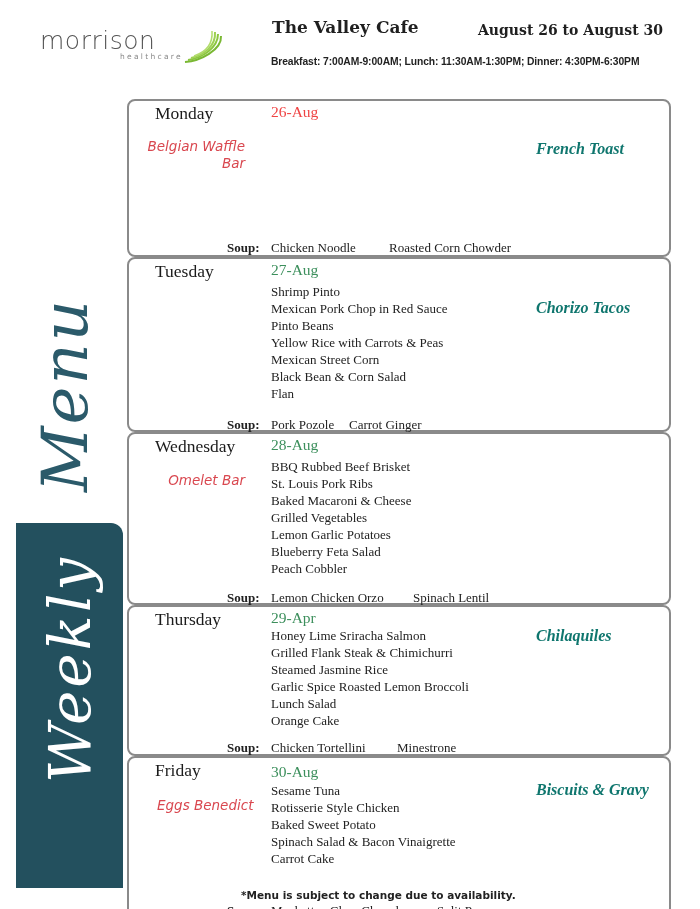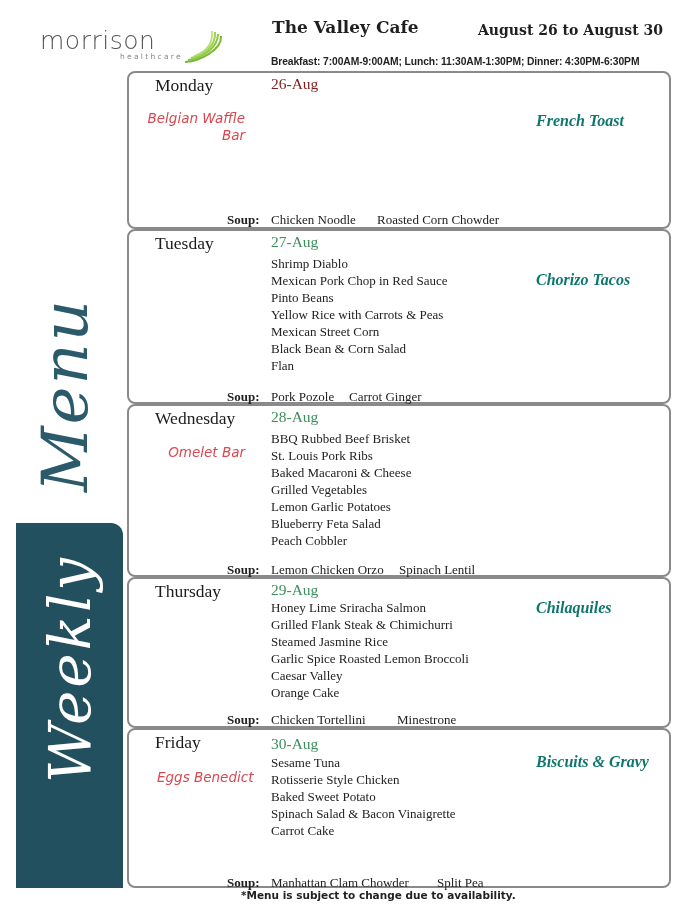--- a/index.html
+++ b/index.html
@@ -12,24 +12,24 @@
 
   .cafe-title { position:absolute; left:272px; top:17px; font-family:"DejaVu Serif", serif; font-weight:bold; font-size:17px; color:#1f1f1f; }
   .date-range { position:absolute; left:478px; top:22px; font-family:"DejaVu Serif", serif; font-weight:bold; font-size:14px; color:#1f1f1f; }
   .hours { position:absolute; left:271px; top:56px; font-family:"Liberation Sans", sans-serif; font-weight:bold; font-size:10.3px; color:#222; letter-spacing:-0.1px; }
 
   .side-menu { position:absolute; left:10px; top:290px; width:110px; height:210px; }
   .side-menu span { position:absolute; left:50%; top:50%; transform:translate(-50%,-50%) rotate(-90deg); font-family:"DejaVu Serif", serif; font-style:italic; font-size:64px; color:#2b5a6a; white-space:nowrap; letter-spacing:2px; }
   .side-weekly { position:absolute; left:16px; top:523px; width:107px; height:365px; background:#23505e; border-top-right-radius:12px; }
   .side-weekly span { position:absolute; left:50%; top:40%; transform:translate(-50%,-50%) rotate(-90deg); font-family:"DejaVu Serif", serif; font-style:italic; font-size:58px; color:#ffffff; white-space:nowrap; letter-spacing:3px; }
 
-  .day-box { position:absolute; left:127px; width:544px; border:2px solid #8a8a8a; border-radius:8px; box-sizing:border-box; background:#fff; }
+  .day-box { position:absolute; left:127px; width:544px; border:2px solid #8a8a8a; border-radius:8px; box-sizing:border-box; background:#fff;margin-top:28px; }
   .day-name { position:absolute; left:26px; top:2px; font-family:"Liberation Serif", serif; font-size:17.5px; color:#1b1b1b; }
   .day-date { position:absolute; left:142px; top:2px; font-family:"Liberation Serif", serif; font-size:15.5px; color:#3c8f5c; }
-  .day-date.light { color:#7f1d1d; }
+  .day-date.light { color:#ef4444; }
   .special { position:absolute; font-family:"DejaVu Sans", sans-serif; font-style:italic; font-size:13.5px; color:#d9474f; text-align:right; line-height:17px; }
   .items { position:absolute; left:142px; top:24px; margin:0; padding:0; list-style:none; }
   .items li { font-family:"Liberation Serif", serif; font-size:13px; color:#222; height:17px; line-height:17px; white-space:nowrap; }
   .soup-row { position:absolute; left:0; width:100%; font-family:"Liberation Serif", serif; font-size:13px; color:#222; }
   .soup-label { position:absolute; left:98px; font-weight:bold; font-size:13px; }
   .soup1 { position:absolute; left:142px; }
   .soup2 { position:absolute; }
   .breakfast { position:absolute; left:407px; font-family:"Liberation Serif", serif; font-style:italic; font-weight:bold; font-size:16px; color:#0f766e; }
 
   .disclaimer { position:absolute; left:241px; top:889px; font-family:"DejaVu Sans", sans-serif; font-weight:bold; font-size:10.5px; color:#222; }
@@ -62,29 +62,29 @@
   <div class="day-name">Monday</div>
   <div class="day-date light">26-Aug</div>
   <div class="special" style="right:424px;top:37px;">
     <div>Belgian Waffle</div>
     <div>Bar</div>
   </div>
   <div class="breakfast" style="top:39px;">French Toast</div>
   <div class="soup-row" style="top:139px;">
     <span class="soup-label">Soup:</span>
     <span class="soup1">Chicken Noodle</span>
-    <span class="soup2" style="left:248px;">Roasted Corn Chowder</span>
+    <span class="soup2" style="left:260px;">Roasted Corn Chowder</span>
   </div>
 </div>
 
 <div class="day-box" style="top:229px;height:175px;">
   <div class="day-name">Tuesday</div>
   <div class="day-date">27-Aug</div>
   <ul class="items">
-    <li>Shrimp Diablo</li>
+    <li>Shrimp Pinto</li>
     <li>Mexican Pork Chop in Red Sauce</li>
     <li>Pinto Beans</li>
     <li>Yellow Rice with Carrots &amp; Peas</li>
     <li>Mexican Street Corn</li>
     <li>Black Bean &amp; Corn Salad</li>
     <li>Flan</li>
   </ul>
   <div class="breakfast" style="top:40px;">Chorizo Tacos</div>
   <div class="soup-row" style="top:158px;">
     <span class="soup-label">Soup:</span>
@@ -102,33 +102,33 @@
     <li>St. Louis Pork Ribs</li>
     <li>Baked Macaroni &amp; Cheese</li>
     <li>Grilled Vegetables</li>
     <li>Lemon Garlic Potatoes</li>
     <li>Blueberry Feta Salad</li>
     <li>Peach Cobbler</li>
   </ul>
   <div class="soup-row" style="top:156px;">
     <span class="soup-label">Soup:</span>
     <span class="soup1">Lemon Chicken Orzo</span>
-    <span class="soup2" style="left:270px;text-align:right;">Spinach Lentil</span>
+    <span class="soup2" style="left:284px;text-align:right;">Spinach Lentil</span>
   </div>
 </div>
 
 <div class="day-box" style="top:577px;height:151px;">
   <div class="day-name">Thursday</div>
-  <div class="day-date">29-Aug</div>
+  <div class="day-date">29-Apr</div>
   <ul class="items" style="top:20px;">
     <li>Honey Lime Sriracha Salmon</li>
     <li>Grilled Flank Steak &amp; Chimichurri</li>
     <li>Steamed Jasmine Rice</li>
     <li>Garlic Spice Roasted Lemon Broccoli</li>
-    <li>Caesar Valley</li>
+    <li>Lunch Salad</li>
     <li>Orange Cake</li>
   </ul>
   <div class="breakfast" style="top:20px;">Chilaquiles</div>
   <div class="soup-row" style="top:133px;">
     <span class="soup-label">Soup:</span>
     <span class="soup1">Chicken Tortellini</span>
     <span class="soup2" style="left:268px;">Minestrone</span>
   </div>
 </div>
 

